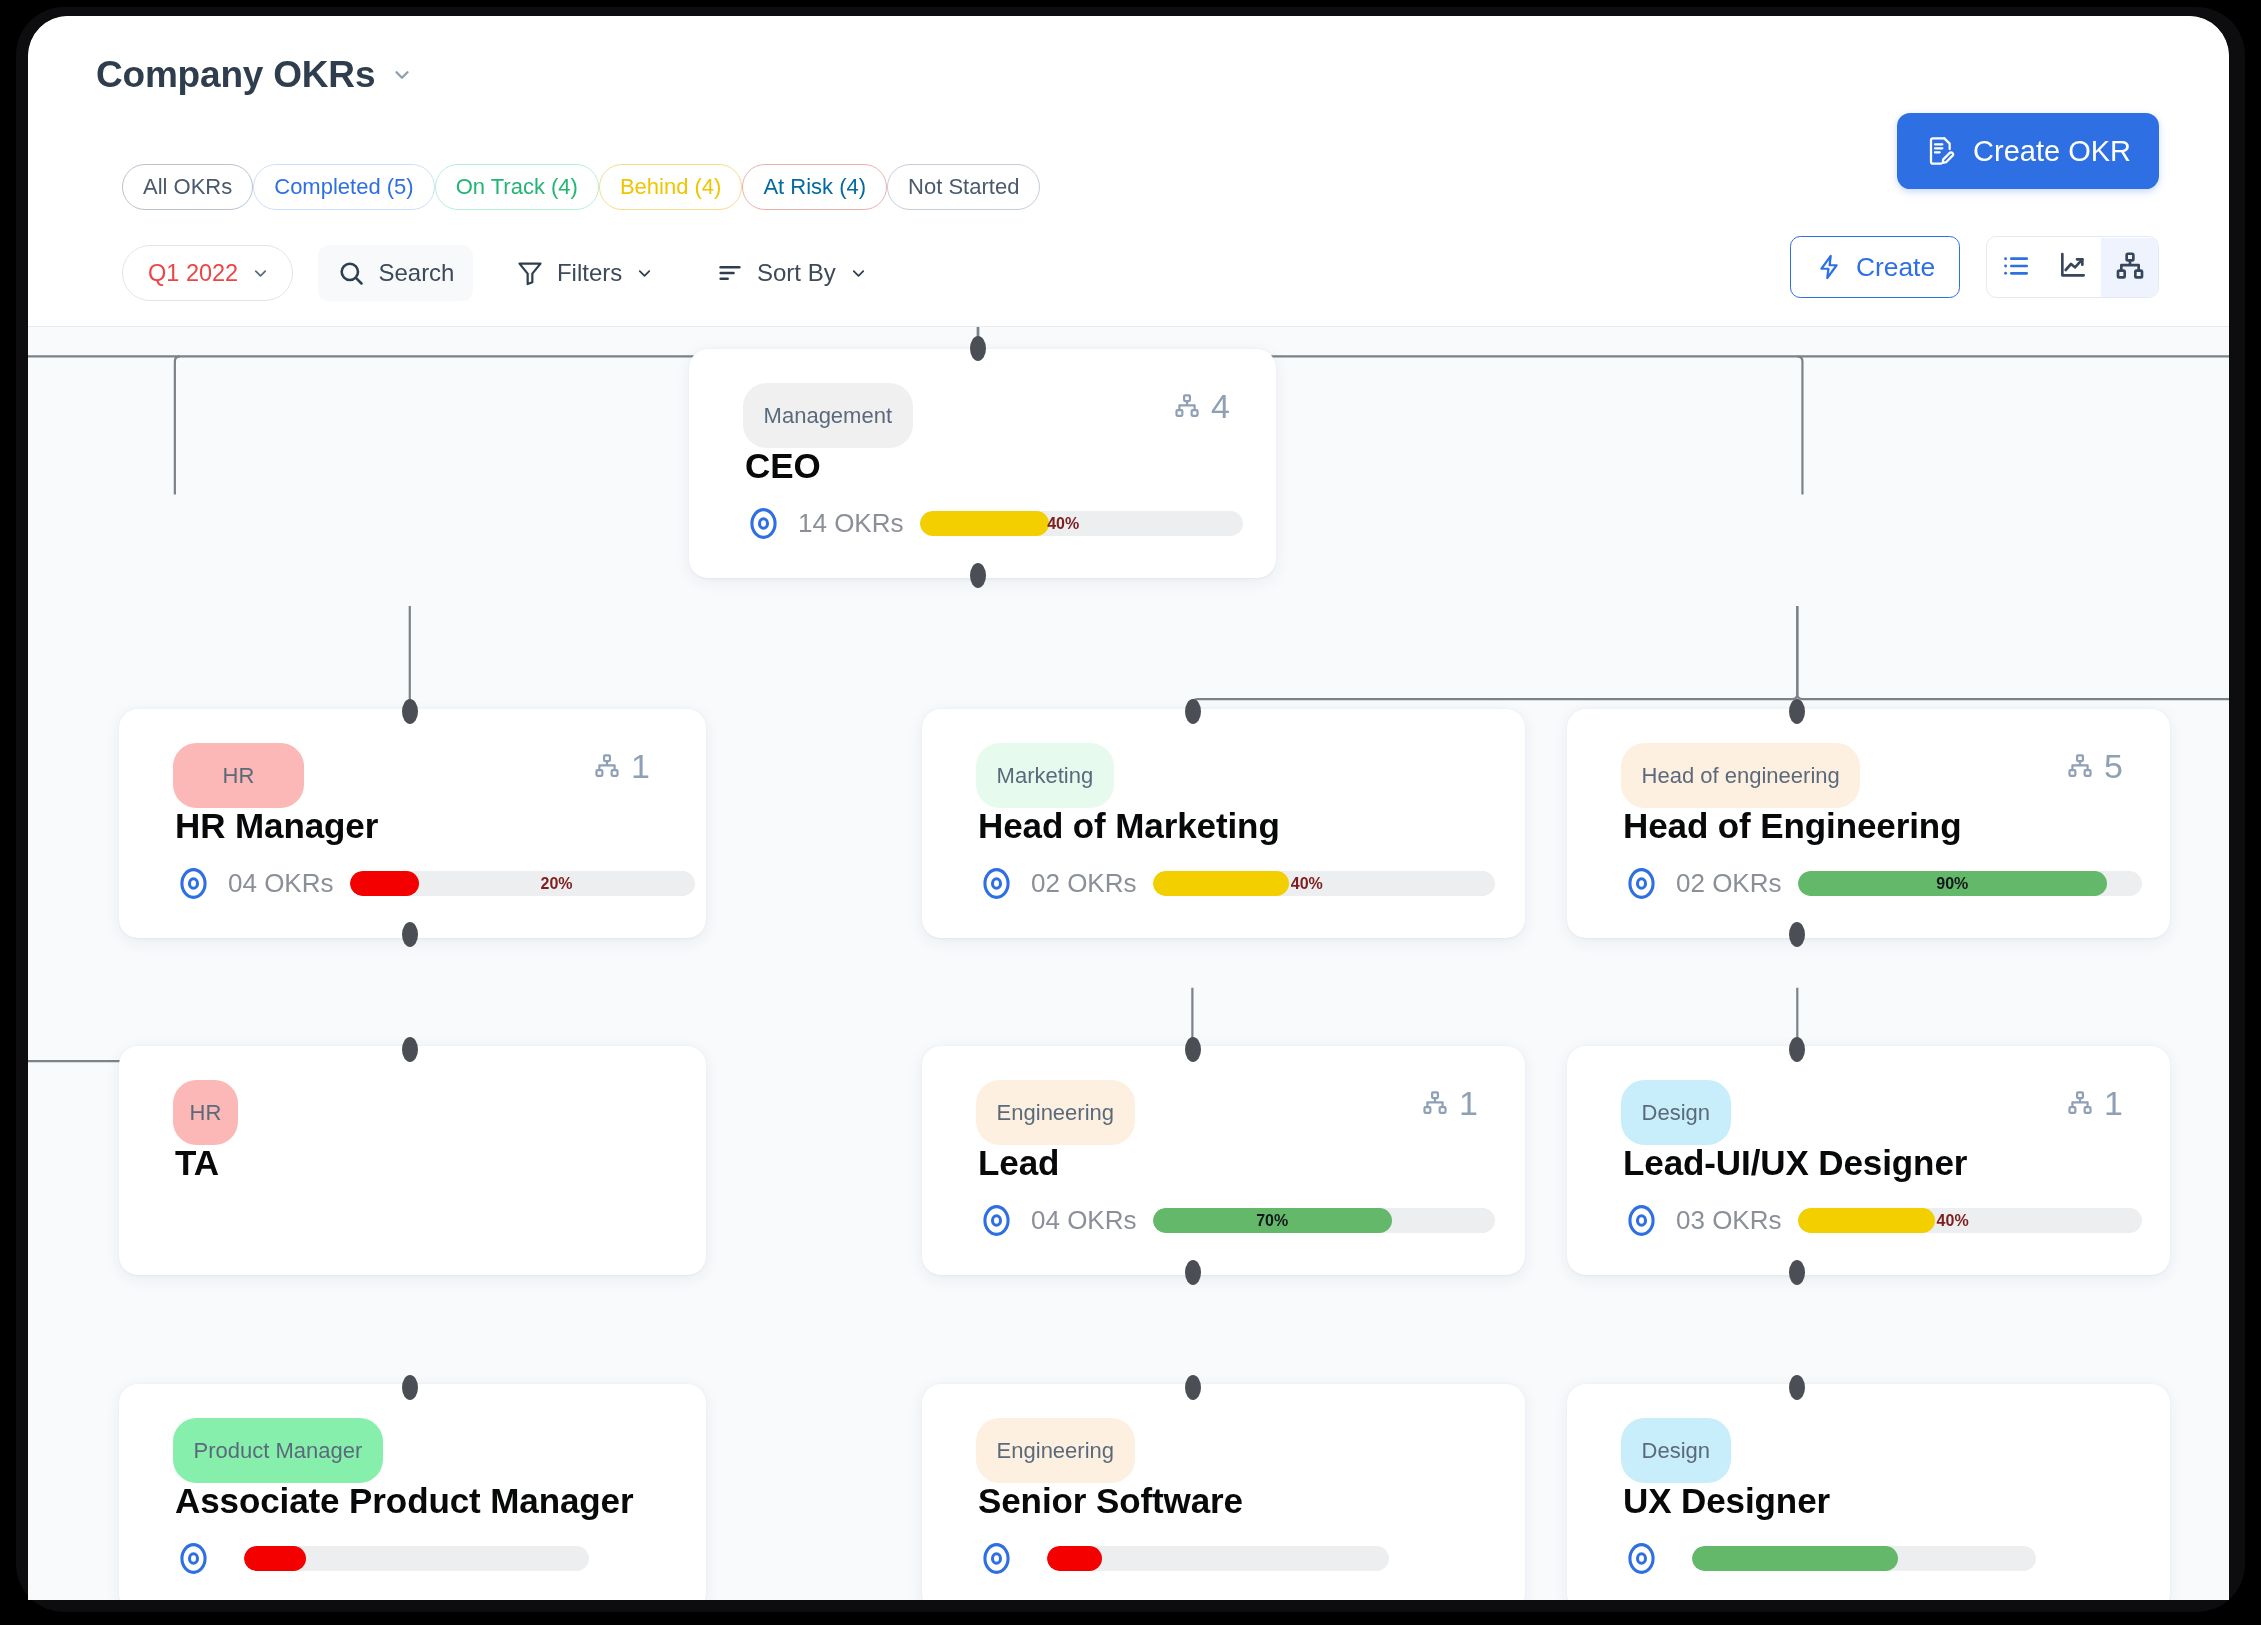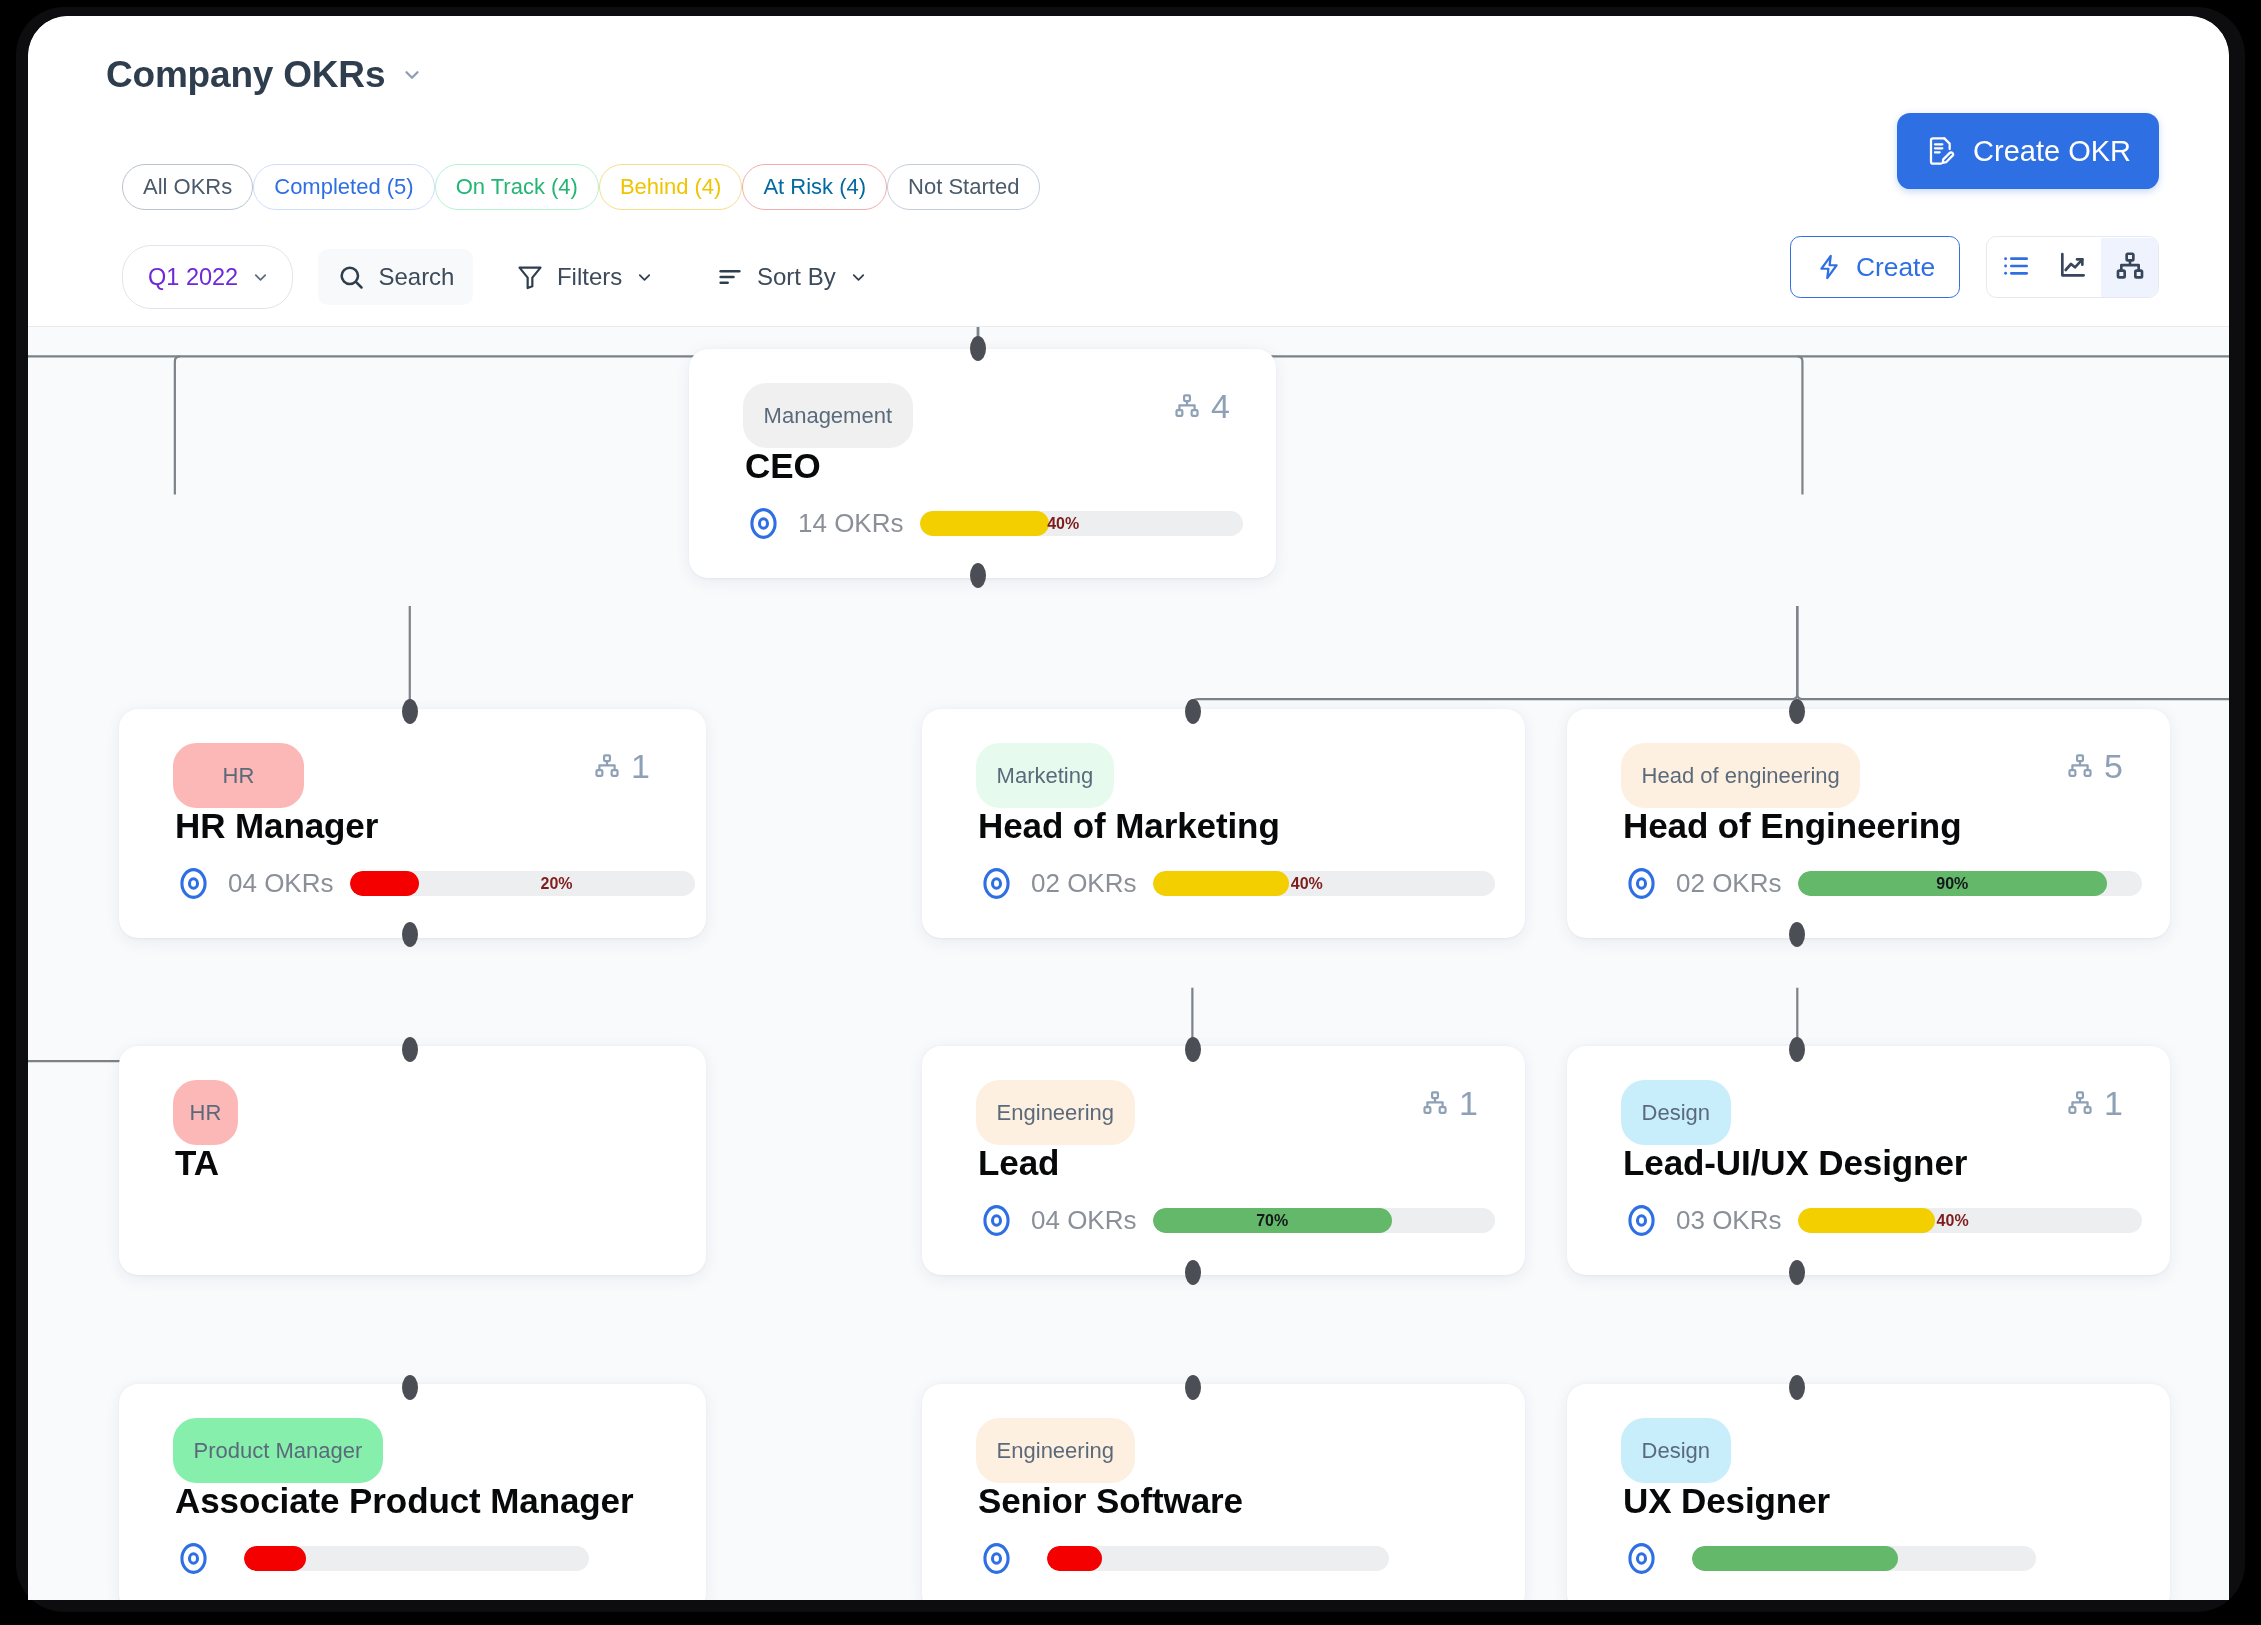--- a/index.html
+++ b/index.html
@@ -37,21 +37,21 @@
     position: absolute;
     left: 0; top: 0;
     width: 2201px; height: 311px;
     background: #ffffff;
     border-bottom: 0.7px solid #e7eaef;
     border-radius: 40px 40px 0 0;
   }
   .title-row {
     position: absolute;
     left: 68px; top: 38px;
-    display: flex; align-items: center; gap: 16px; margin-left: 10px;
+    display: flex; align-items: center; gap: 16px;
   }
   .page-title {
     font-size: 37px; font-weight: 700; color: #2f3e4e; letter-spacing: -0.2px;
   }
   .chev {
     width: 22px; height: 22px;
     display: inline-block;
   }
   .chev svg { display: block; }
 
@@ -76,26 +76,26 @@
   .pill.behind    { border-color: #f5dd8e; color: #f0c400; }
   .pill.atrisk    { border-color: #efadad; color: #0369a1; }
   .pill.notstarted{ border-color: #c3cdd8; color: #4a5a6a; }
 
   .tool-row {
     position: absolute;
     left: 94px; top: 229px;
     display: flex; align-items: center; gap: 7.3px;
   }
   .quarter-sel {
-    height: 64px;
+    height: 56px;
     border: 1.5px solid #dfe5ec;
     border-radius: 29px;
     display: flex; align-items: center; gap: 13.2px;
     padding: 0 22px 0 25px;
-    font-size: 23.5px; color: #6d28d9; font-weight: 400;
+    font-size: 23.5px; color: #ef4444; font-weight: 400;
     background: #fff;
   }
   .tool-btn {
     height: 56px;
     border-radius: 10.3px;
     display: flex; align-items: center; gap: 13.2px;
     padding: 0 19px;
     font-size: 24px; color: #3c4a59;
     background: transparent;
   }

